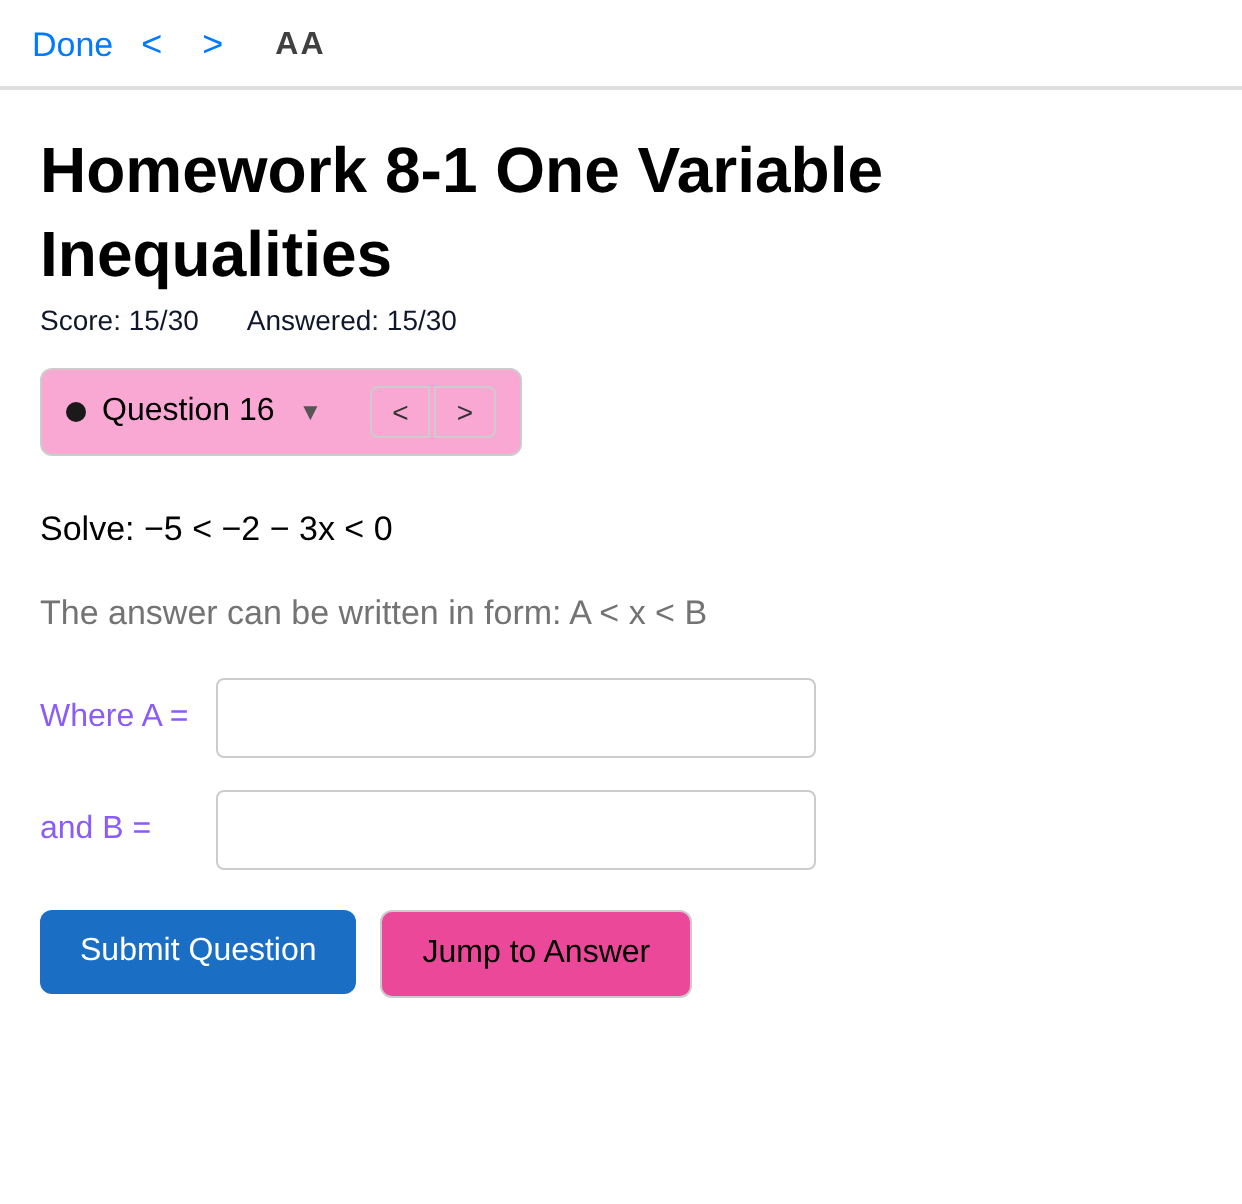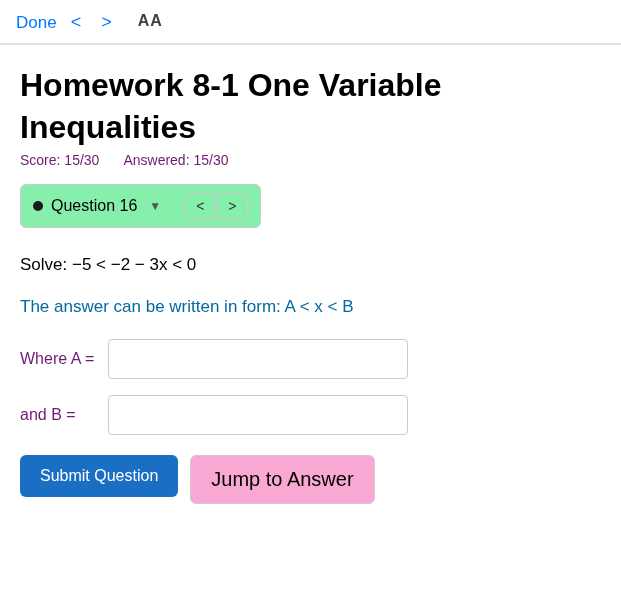--- a/index.html
+++ b/index.html
@@ -12,20 +12,21 @@
       width: 621px;
       height: 602px;
       background: #ffffff;
       font-family: -apple-system, BlinkMacSystemFont, 'Segoe UI', Arial, sans-serif;
       color: #000000;
       overflow: hidden;
     }
 
     .top-bar {
       display: flex;
+      align-items: center;
       padding: 12px 16px 10px 16px;
       border-bottom: 1px solid #e0e0e0;
       gap: 12px;
     }
 
     .done-btn {
       color: #007aff;
       font-size: 17px;
       font-weight: 400;
       background: none;
@@ -64,36 +65,36 @@
     .page-title {
       font-size: 32px;
       font-weight: 700;
       color: #000;
       margin-bottom: 4px;
       line-height: 1.3;
     }
 
     .score-line {
       font-size: 14px;
-      color: #701a75;
+      color: #0f172a;
       margin-bottom: 16px;
       display: flex;
       gap: 24px;
     }
 
     .question-selector {
       display: flex;
       align-items: center;
       border: 1px solid #ccc;
       border-radius: 6px;
       padding: 8px 12px;
       margin-bottom: 24px;
       width: fit-content;
       gap: 8px;
-      background: #86efac;
+      background: #f9a8d4;
     }
 
     .question-dot {
       width: 10px;
       height: 10px;
       background: #1a1a1a;
       border-radius: 50%;
       display: inline-block;
     }
 
@@ -134,35 +135,35 @@
 
     .problem-text {
       font-size: 17px;
       color: #000;
       margin-bottom: 16px;
       line-height: 1.5;
     }
 
     .answer-form-text {
       font-size: 17px;
-      color: #0369a1;
+      color: #737373;
       margin-bottom: 20px;
       line-height: 1.5;
     }
 
     .input-row {
       display: flex;
       align-items: center;
       margin-bottom: 16px;
       gap: 8px;
     }
 
     .input-label {
       font-size: 16px;
-      color: #701a75;
+      color: #8b5cf6;
       min-width: 80px;
     }
 
     .answer-input {
       border: 1px solid #ccc;
       border-radius: 4px;
       padding: 10px 12px;
       font-size: 16px;
       width: 300px;
       outline: none;
@@ -181,26 +182,26 @@
       color: #fff;
       border: none;
       border-radius: 6px;
       padding: 12px 20px;
       font-size: 16px;
       font-weight: 500;
       cursor: pointer;
     }
 
     .jump-btn {
-      background: #f9a8d4;
+      background: #ec4899;
       color: #000;
       border: 1px solid #ccc;
       border-radius: 6px;
       padding: 12px 20px;
-      font-size: 20px;
+      font-size: 16px;
       cursor: pointer;
     }
 
     .divider {
       border: none;
       border-top: 1px solid #e0e0e0;
       margin: 0;
     }
   </style>
 </head>

